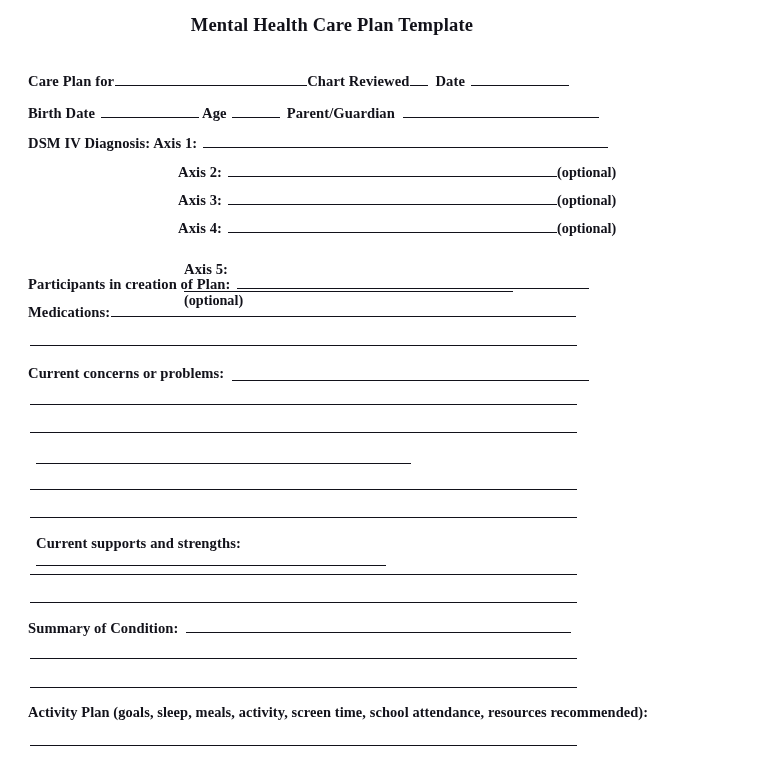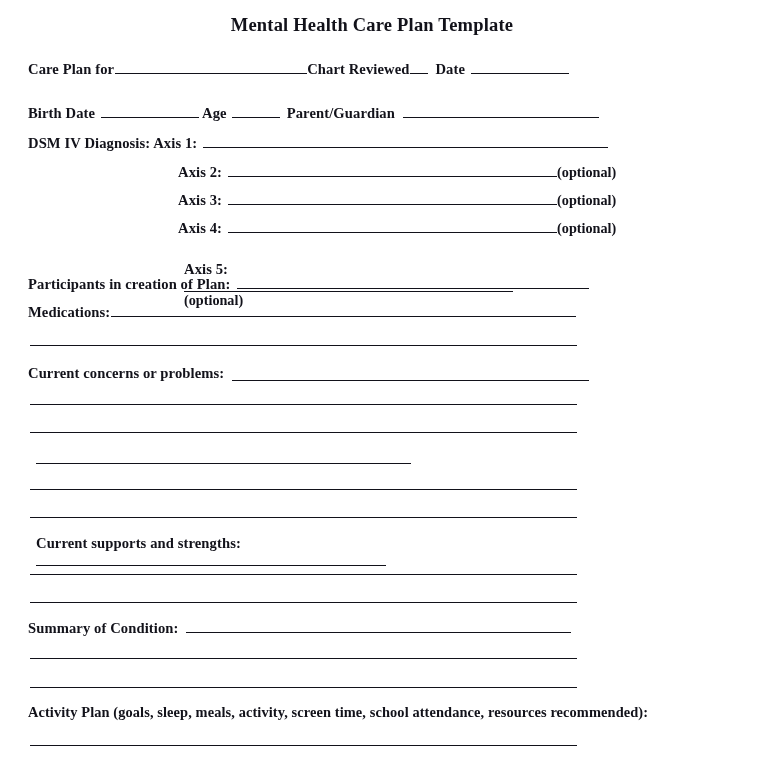--- a/index.html
+++ b/index.html
@@ -27,21 +27,20 @@
   .doc-title {
     position: absolute;
     left: 0;
     top: 15px;
     width: 664px;
     text-align: center;
     font-size: 18.5px;
     font-weight: bold;
     letter-spacing: 0.2px;
     font-family: "Liberation Serif", "DejaVu Serif", serif;
-    margin-left: 40px;
   }
 
   
   .row {
     position: absolute;
     left: 28px;
     display: flex;
     align-items: baseline;
     font-size: 14.6px;
     font-weight: bold;
@@ -77,21 +76,21 @@
 
   .gap-sm { display:inline-block; width: 7px; }
 </style>
 </head>
 <body>
 
 <div class="page">
 
   <div class="doc-title">Mental Health Care Plan Template</div>
 
-  <div class="row" style="top:60px;justify-content:center;">
+  <div class="row" style="top:72px;justify-content:center;">
     <span class="lbl">Care Plan for</span>
     <span class="blank" style="width:192px;"></span>
     <span class="lbl">Chart Reviewed</span>
     <span class="blank" style="width:18px;"></span>
     <span class="gap-sm"></span>
     <span class="lbl">Date</span>
     <span class="blank" style="width:98px;margin-left:6px;"></span>
   </div>
 
   <div class="row" style="top:104px;">

